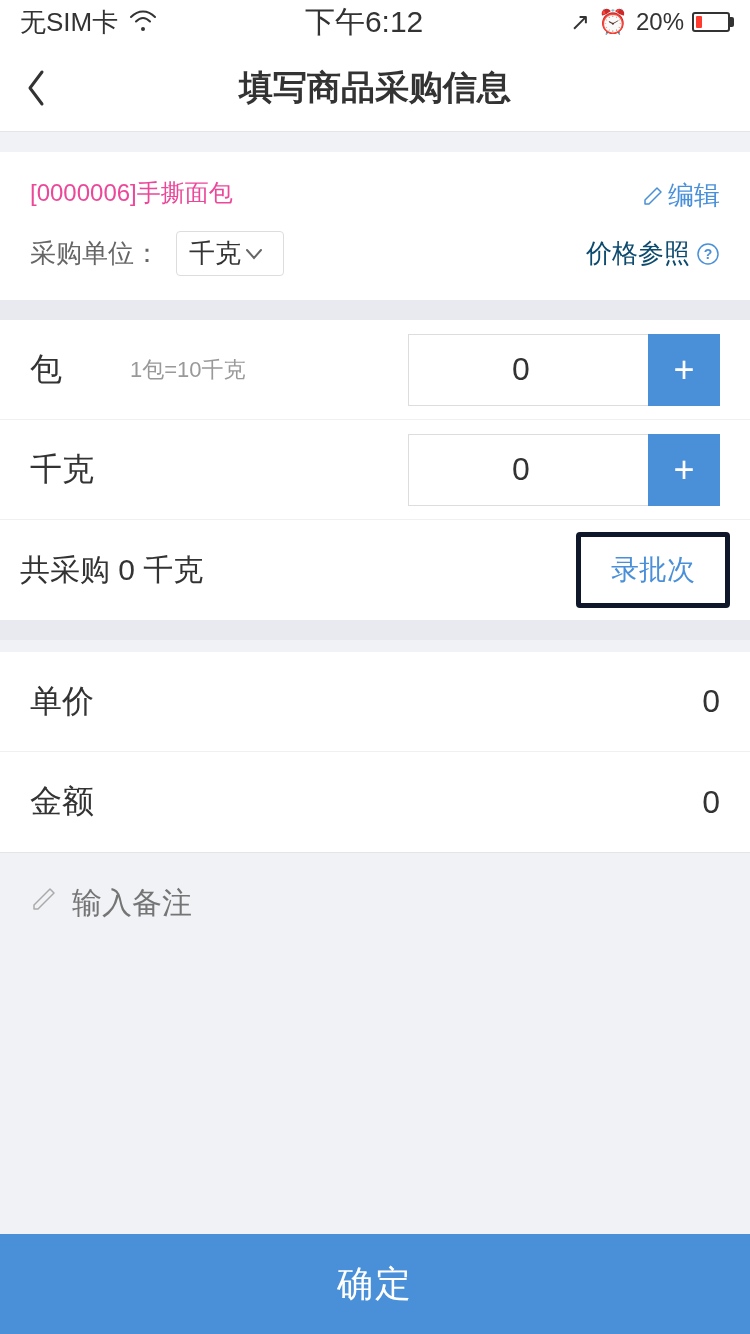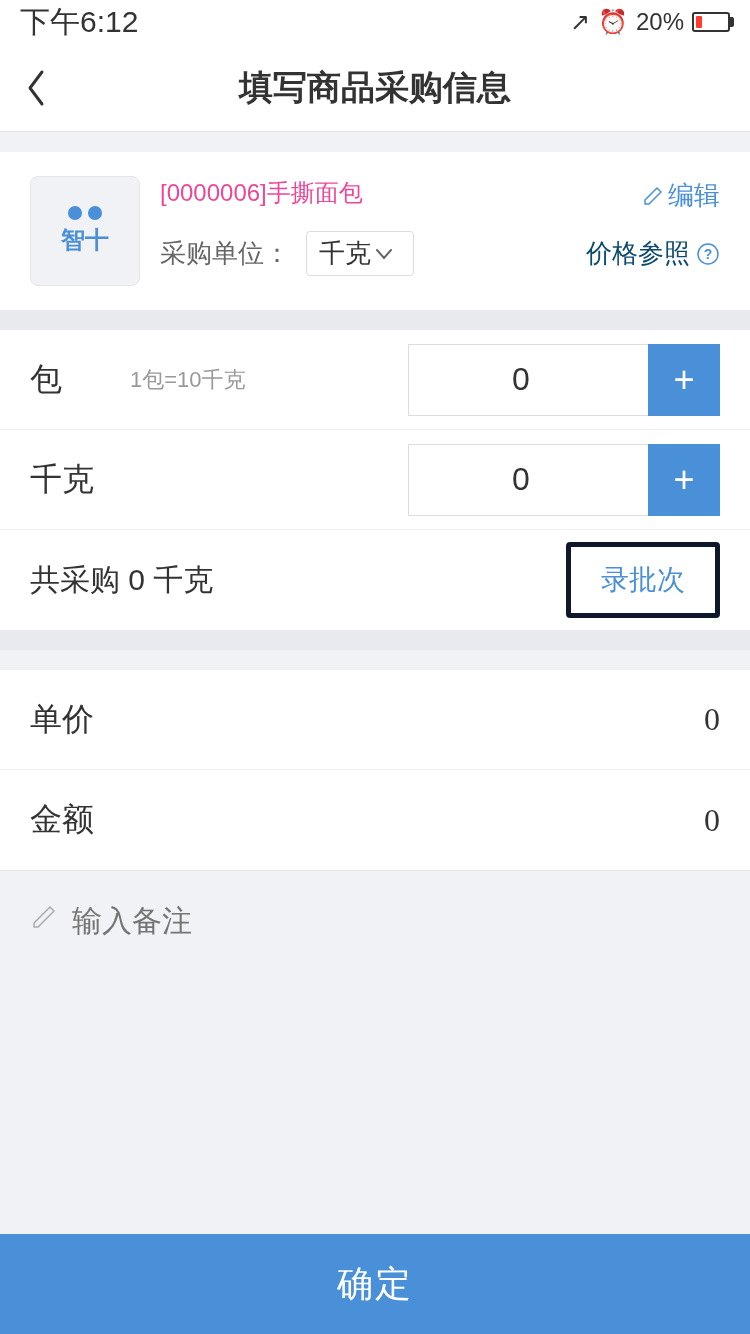--- a/index.html
+++ b/index.html
@@ -159,43 +159,42 @@
       background: #4a90d9;
       border: none; border-radius: 0;
       color: #fff; font-size: 36px;
       display: flex; align-items: center; justify-content: center;
       cursor: pointer;
     }
 
     
     .summary-row {
       display: flex; align-items: center;
-      padding: 0 30px;
+      padding: 0 20px;
       height: 100px;
       background: #fff;
     }
     .summary-text {
       font-size: 30px; color: #333;
       flex: 1;
     }
     .record-batch-btn {
       border: 5px solid #0f172a;
       background: #fff;
       color: #4a90d9;
       font-size: 28px;
       padding: 14px 30px;
       border-radius: 4px;
       cursor: pointer;
     }
 
     
     .price-section {
       background: #fff;
-      margin-top: 20px;
-      font-family: Liberation Serif, serif;
+      margin-top: 12px;
     }
     .price-row {
       display: flex; align-items: center;
       padding: 0 30px;
       height: 100px;
       border-bottom: 1px solid #f0f0f0;
     }
     .price-row:last-child { border-bottom: none; }
     .price-label {
       font-size: 32px; color: #333; font-weight: 500;
@@ -238,20 +237,30 @@
       font-size: 36px;
       font-weight: 500;
       cursor: pointer;
       letter-spacing: 2px;
     }
   </style>
 </head>
 <body>
 
 <div class="status-bar">
+  <div class="status-left">
+    <span>无SIM卡</span>
+    <span>
+      <svg width="30" height="22" viewBox="0 0 30 22" fill="none">
+        <path d="M15 18a2 2 0 1 1 0 4 2 2 0 0 1 0-4z" fill="#333"></path>
+        <path d="M8 12.5C10.2 10.3 12.9 9 15 9s4.8 1.3 7 3.5" stroke="#333" stroke-width="2" fill="none" stroke-linecap="round"></path>
+        <path d="M3 8C6.5 4.5 10.5 2.5 15 2.5S23.5 4.5 27 8" stroke="#333" stroke-width="2" fill="none" stroke-linecap="round"></path>
+      </svg>
+    </span>
+  </div>
   <div class="status-center">下午6:12</div>
   <div class="status-right">
     <span>↗</span>
     <span>⏰</span>
     <span>20%</span>
     <span class="battery">
       <span class="battery-body">
           <span class="battery-fill"></span>
         </span>
     </span>
@@ -261,29 +270,20 @@
 <div class="nav-bar">
   <div class="nav-back">
     <svg width="24" height="40" viewBox="0 0 24 40" fill="none">
       <path d="M18 4L6 20L18 36" stroke="#333" stroke-width="3" stroke-linecap="round" stroke-linejoin="round"></path>
     </svg>
   </div>
   <span class="nav-title">填写商品采购信息</span>
 </div>
 
 <div class="product-card">
-  <div class="product-image">
-    <div class="owl-logo">
-      <div class="owl-eyes">
-        <div class="owl-eye"></div>
-        <div class="owl-eye"></div>
-      </div>
-      <span style="font-size:24px; color:#4a90d9;">智十</span>
-    </div>
-  </div>
   <div class="product-info">
     <div style="display:flex; justify-content:space-between; align-items:flex-start;">
       <span class="product-name">[0000006]手撕面包</span>
       <div class="product-edit">
         <svg width="22" height="22" viewBox="0 0 22 22" fill="none">
           <path d="M15 3l4 4L7 19H3v-4L15 3z" stroke="#4a90d9" stroke-width="1.5" fill="none" stroke-linejoin="round"></path>
         </svg>
         <span>编辑</span>
       </div>
     </div>

